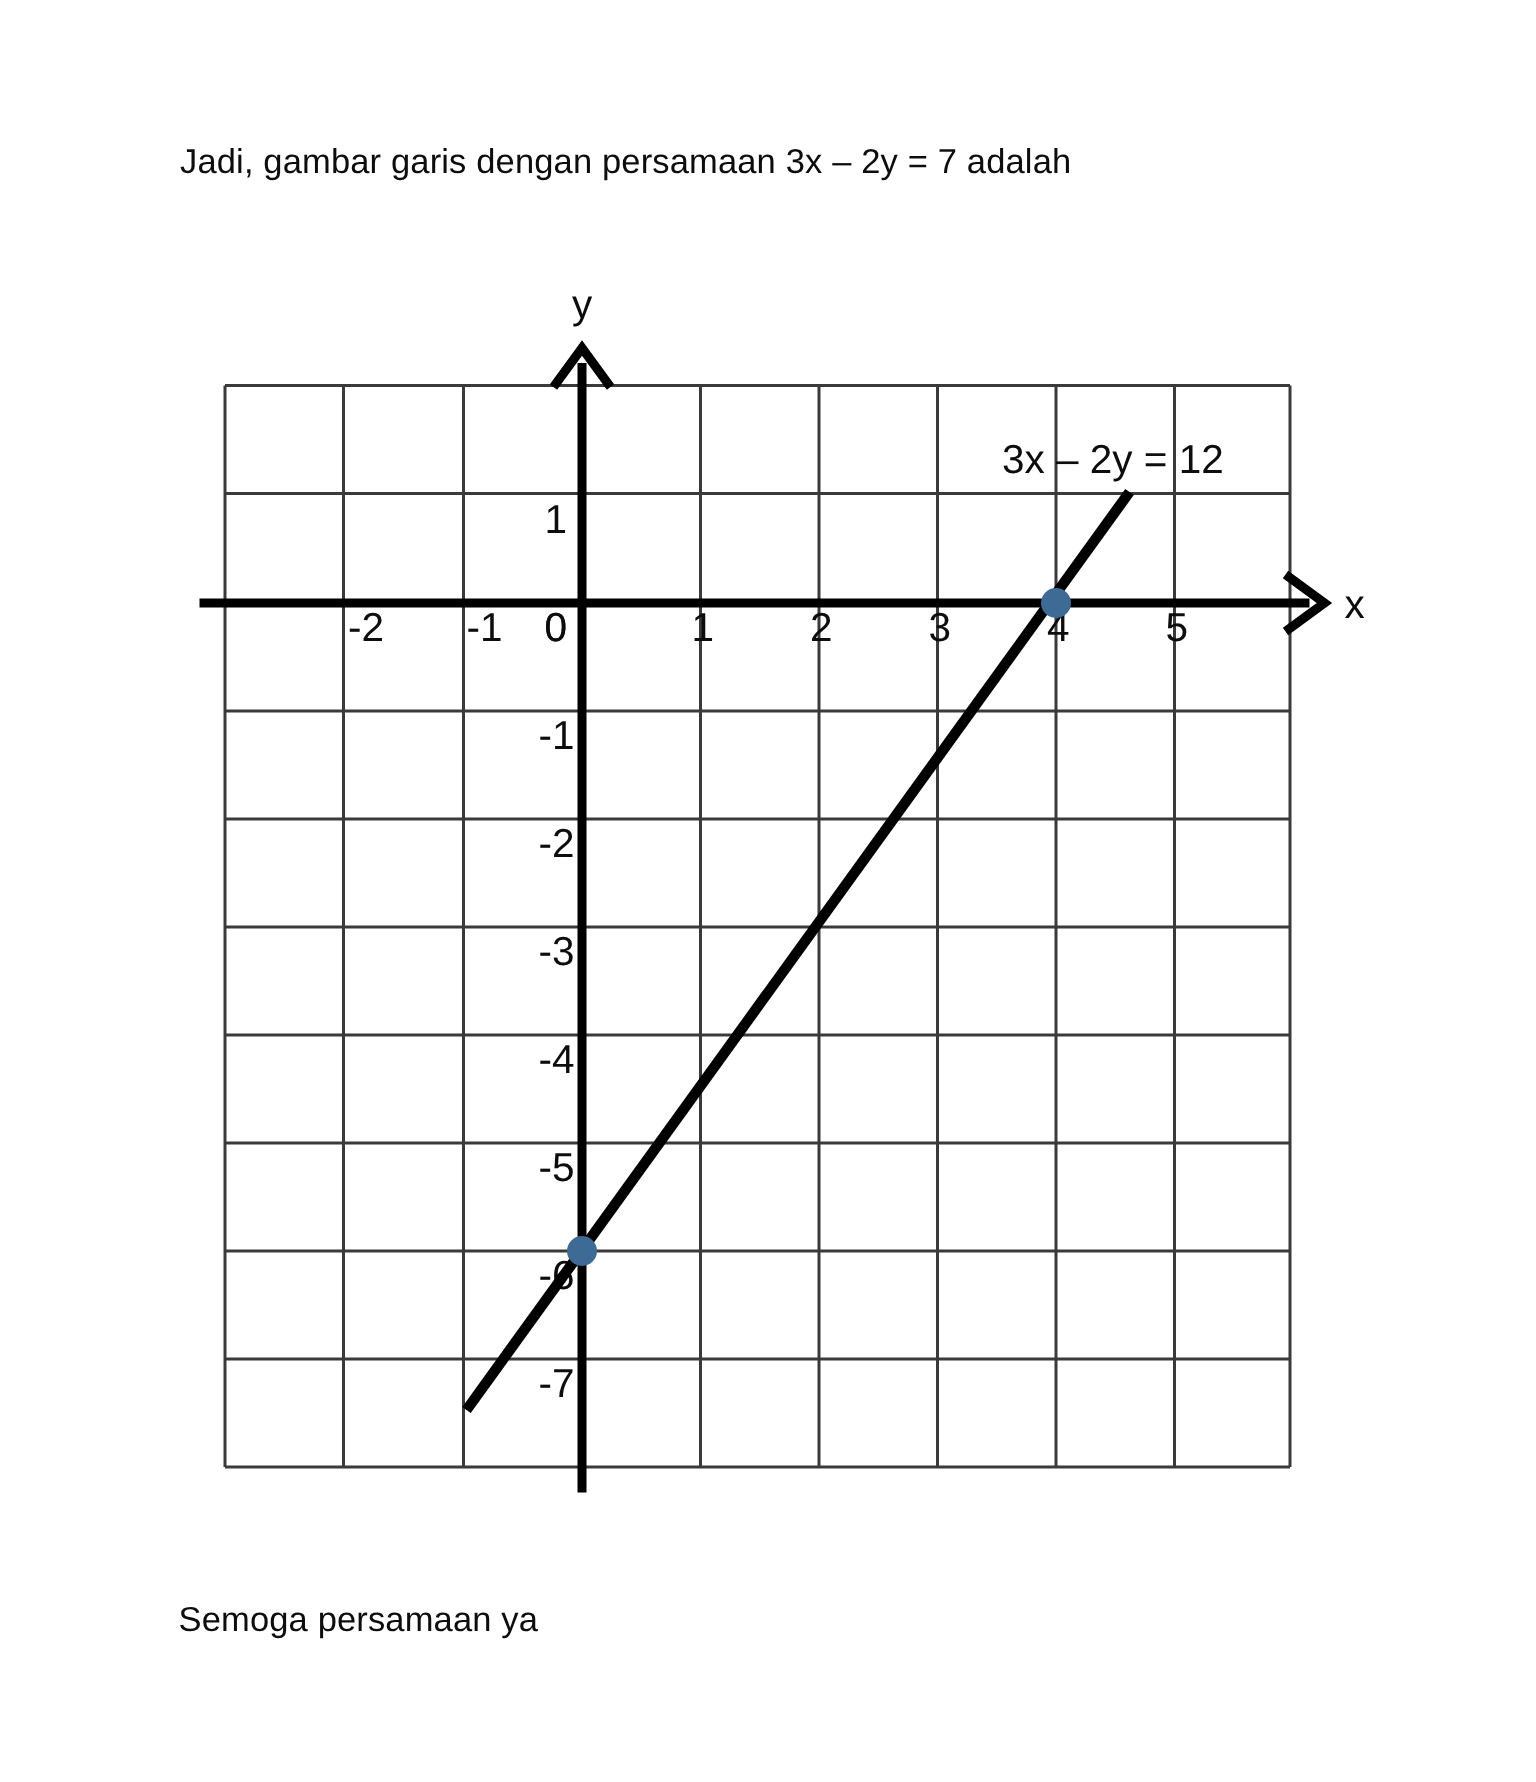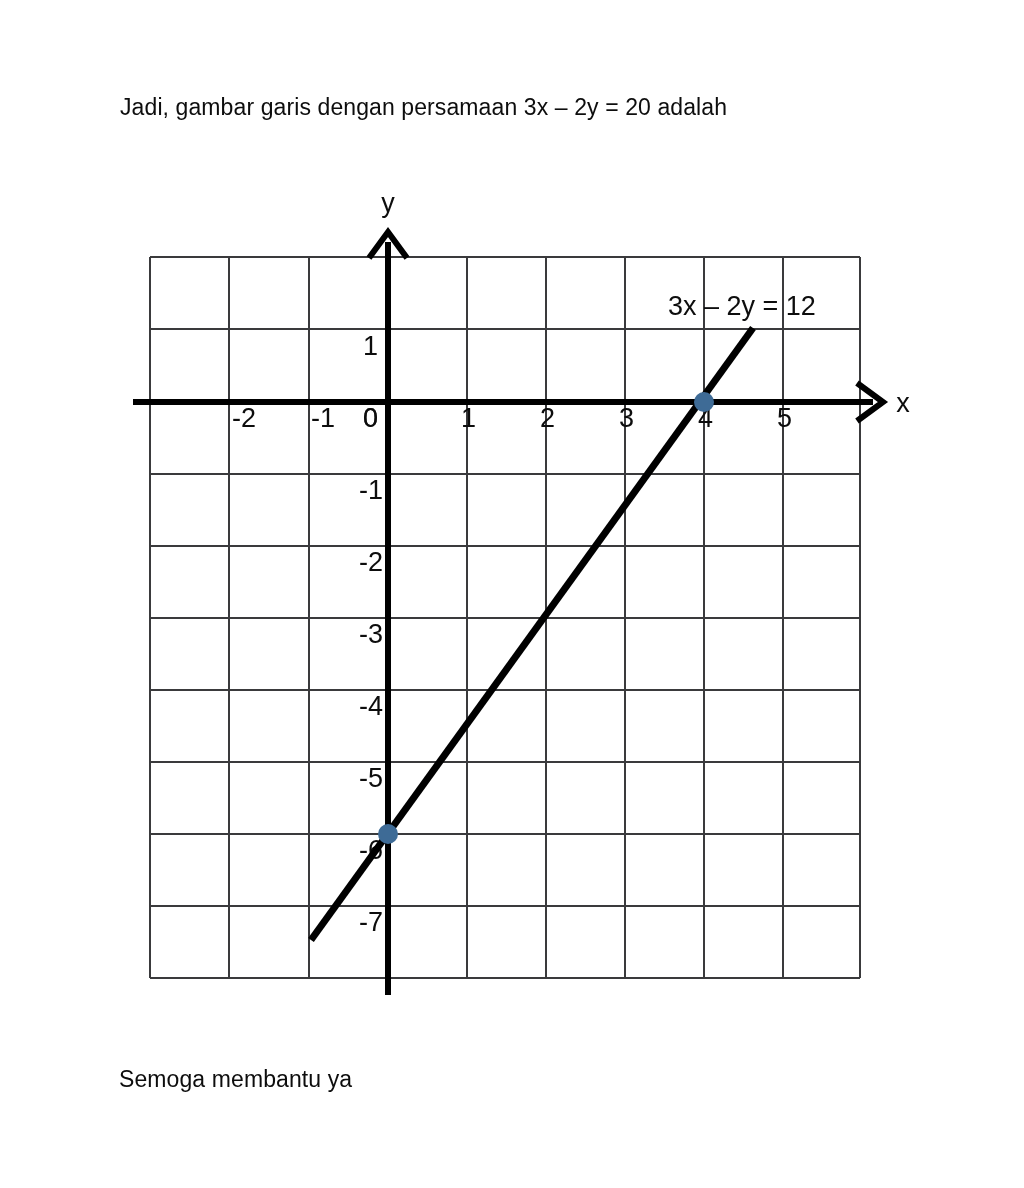--- a/index.html
+++ b/index.html
@@ -63,21 +63,21 @@
   }
   .eq-label {
     font-family: "Liberation Sans", sans-serif;
     font-size: 27px;
     fill: #0d0d0d;
   }
 </style>
 </head>
 <body>
 
-<div id="intro-text">Jadi, gambar garis dengan persamaan 3x – 2y = 20 adalah</div>
+<div id="intro-text">Jadi, gambar garis dengan persamaan 3x – 2y = 7 adalah</div>
 
 <div id="graph-figure">
   <svg id="graph-svg" viewBox="0 0 1024 850" xmlns="http://www.w3.org/2000/svg">
 
     <g stroke="#3a3a3c" stroke-width="2" fill="none">
 
       <line x1="150" y1="77" x2="150" y2="798"></line>
       <line x1="229" y1="77" x2="229" y2="798"></line>
       <line x1="309" y1="77" x2="309" y2="798"></line>
       <line x1="388" y1="77" x2="388" y2="798"></line>
@@ -140,13 +140,13 @@
 
     <line x1="311" y1="760" x2="753" y2="148" stroke="#000000" stroke-width="7" stroke-linecap="butt"></line>
 
     <circle cx="388" cy="654" r="10" fill="#3e6b96"></circle>
     <circle cx="704" cy="222" r="10" fill="#3e6b96"></circle>
 
     <text class="eq-label" x="668" y="135">3x – 2y = 12</text>
   </svg>
 </div>
 
-<div id="closing-text">Semoga membantu ya</div>
+<div id="closing-text">Semoga persamaan ya</div>
 
 </body></html>

